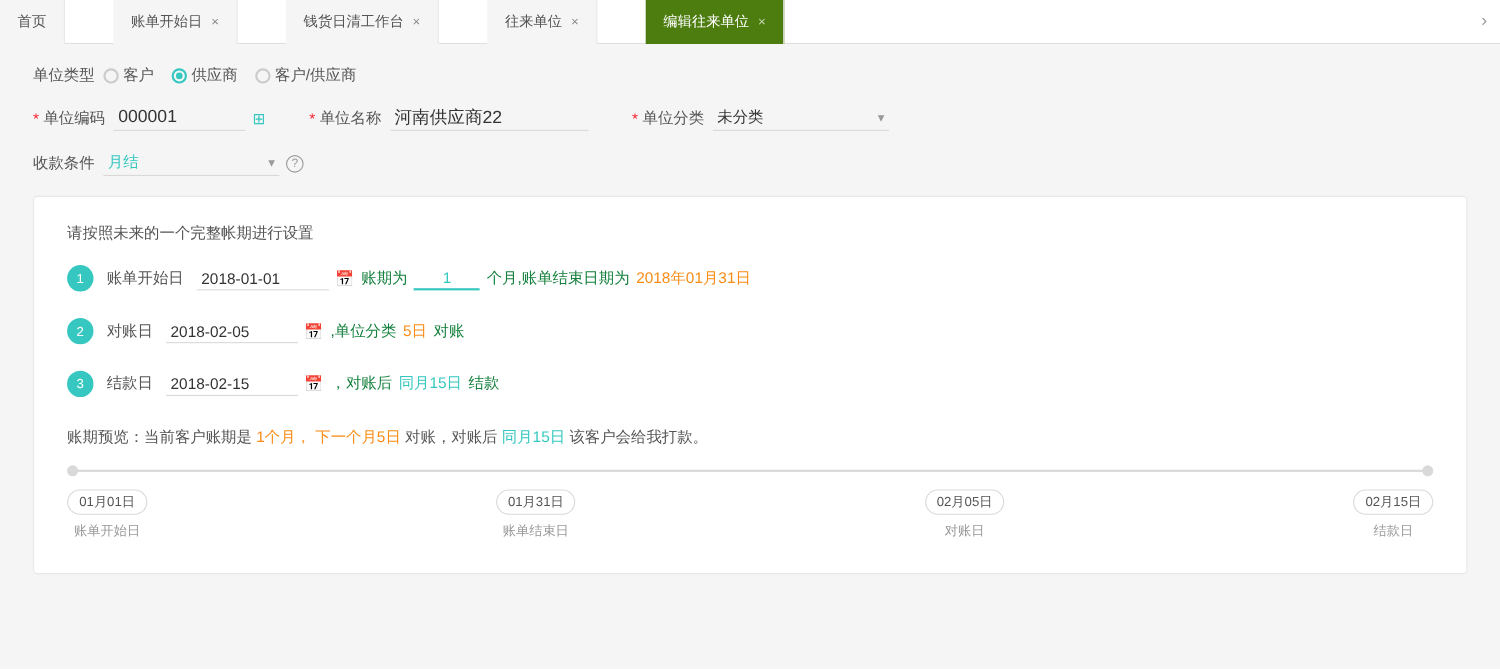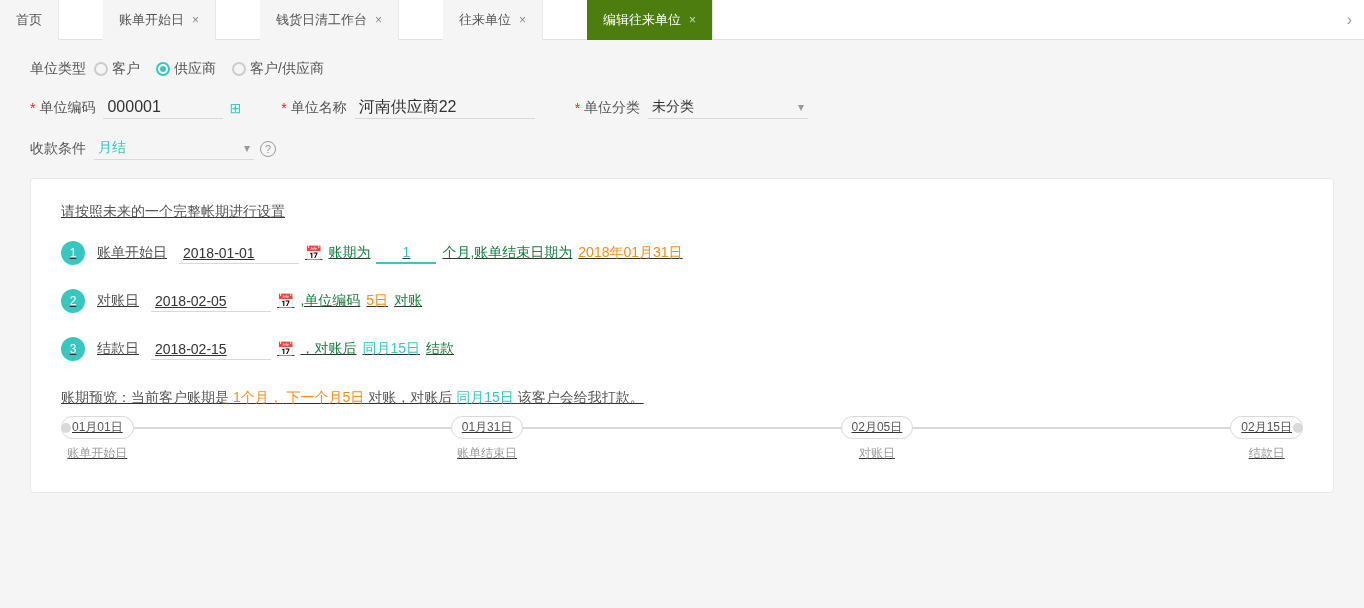--- a/index.html
+++ b/index.html
@@ -160,21 +160,20 @@
       cursor: pointer;
     }
 
     
     .info-box {
       background: #fff;
       border: 1px solid #e8e8e8;
       border-radius: 4px;
       padding: 24px 30px 30px;
       margin-top: 4px;
-      text-decoration: underline;
     }
     .info-box-title {
       color: #555;
       margin-bottom: 20px;
       font-size: 14px;
     }
 
     
     .step-row {
       display: flex;
@@ -247,20 +246,21 @@
       z-index: 1;
     }
     .timeline-badge {
       background: #fff;
       border: 1px solid #d9d9d9;
       border-radius: 12px;
       padding: 2px 10px;
       font-size: 12px;
       color: #555;
       white-space: nowrap;
+      margin-top: 29px;
     }
     .timeline-sublabel {
       font-size: 12px;
       color: #999;
       margin-top: 6px;
       white-space: nowrap;
     }
     .timeline-nodes {
       display: flex;
       align-items: flex-start;
@@ -366,21 +366,21 @@
       <input class="step-input-small" type="text" value="1" style="">
       <span class="step-text">个月,账单结束日期为</span>
       <span class="highlight-orange">2018年01月31日</span>
     </div>
 
     <div class="step-row">
       <div class="step-num">2</div>
       <span class="step-label">对账日</span>
       <input class="step-date-input" type="text" value="2018-02-05" style="">
       <span class="cal-icon">📅</span>
-      <span class="step-text">,单位编码</span>
+      <span class="step-text">,单位分类</span>
         <span class="highlight-orange">5日</span>
         <span class="step-text"> 对账</span>
     </div>
 
     <div class="step-row">
       <div class="step-num">3</div>
       <span class="step-label">结款日</span>
       <input class="step-date-input" type="text" value="2018-02-15" style="">
       <span class="cal-icon">📅</span>
       <span class="step-text">，对账后 </span>

